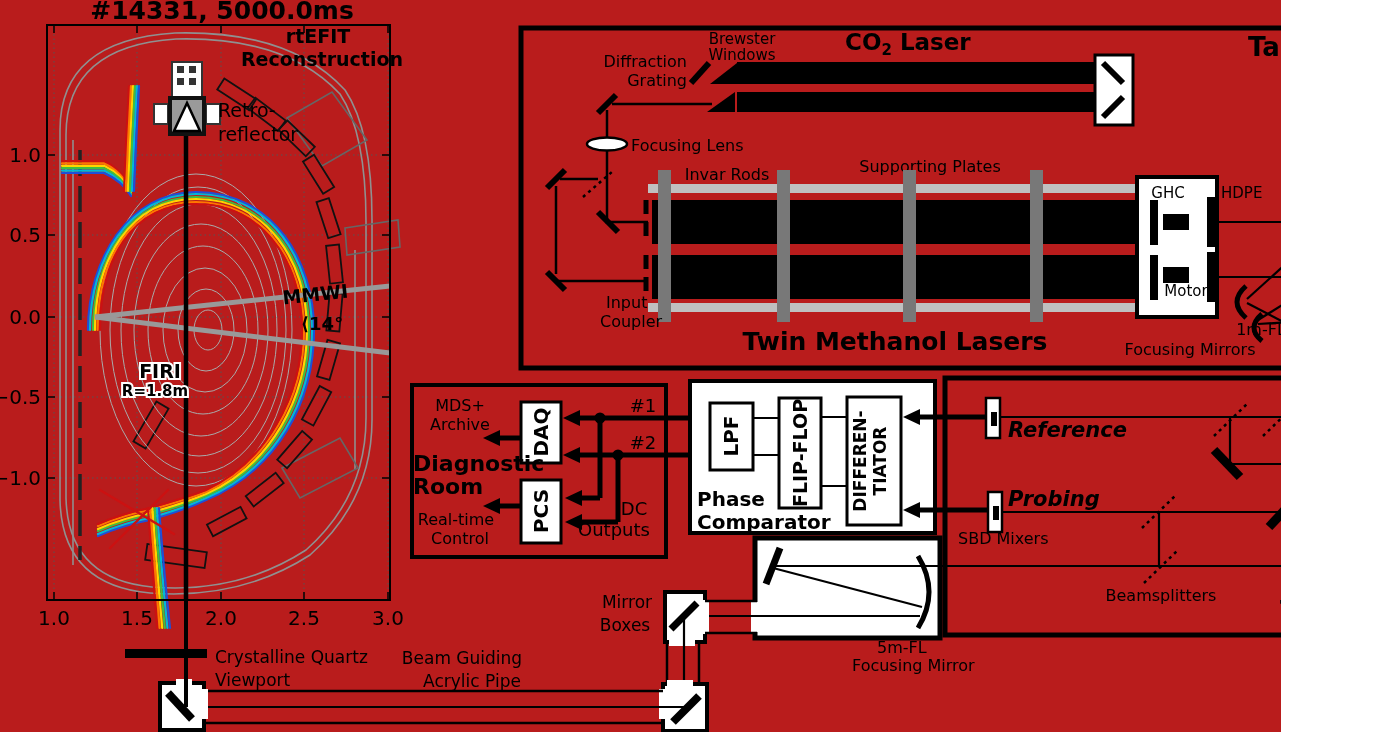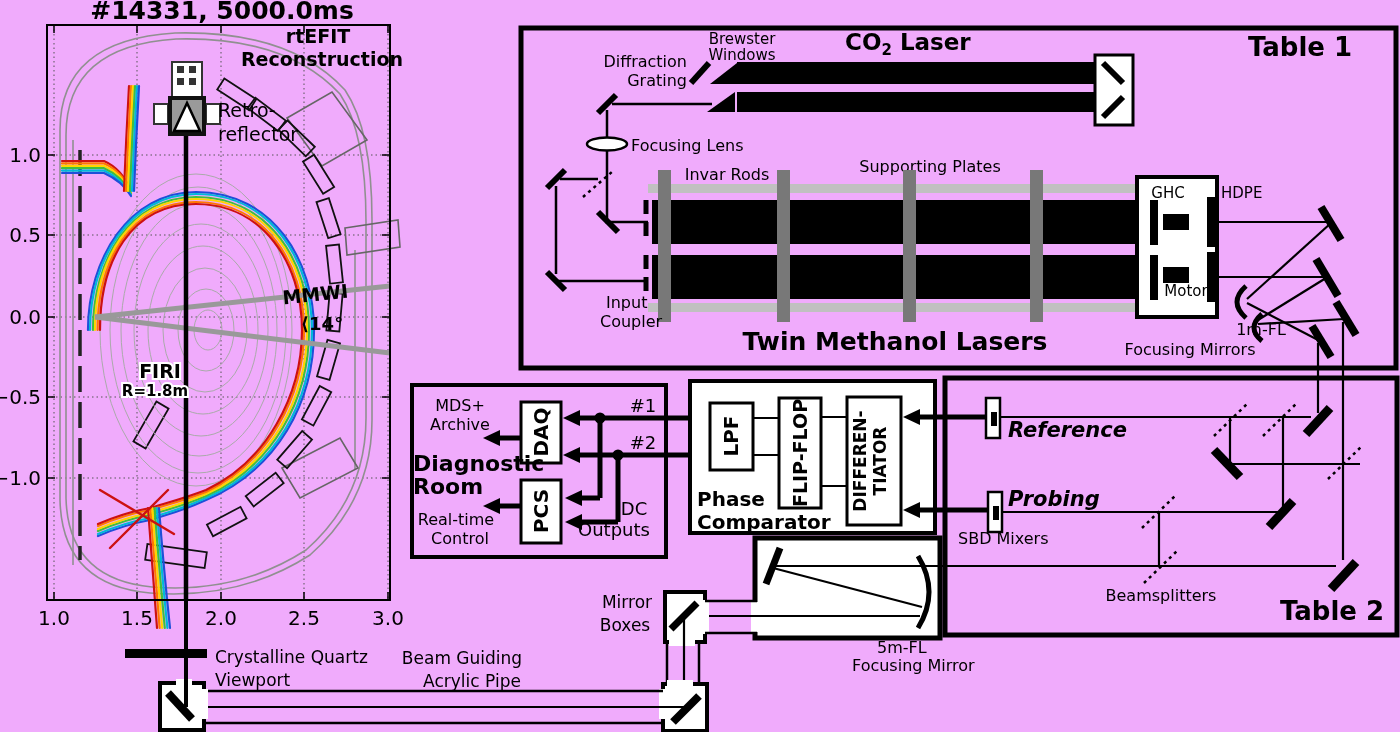--- a/index.html
+++ b/index.html
@@ -1,16 +1,16 @@
 <!DOCTYPE html>
 <html><head>
 <meta charset="utf-8">
 <style>
   html,body{margin:0;padding:0;background:#fff;}
-  #stage{position:relative;width:1400px;height:732px;background:#f0abfc;overflow:hidden;
+  #stage{position:relative;width:1281px;height:732px;background:#b91c1c;overflow:hidden;
          font-family:"DejaVu Sans",sans-serif;}
   svg text{font-family:"DejaVu Sans",sans-serif;fill:#000;}
   .t-bold{font-weight:bold;}
   .t-ital{font-style:italic;font-weight:bold;}
   .whitebg{paint-order:stroke;stroke:#fff;stroke-width:4px;}
 </style>
 </head>
 <body>
 
 <div id="stage">

